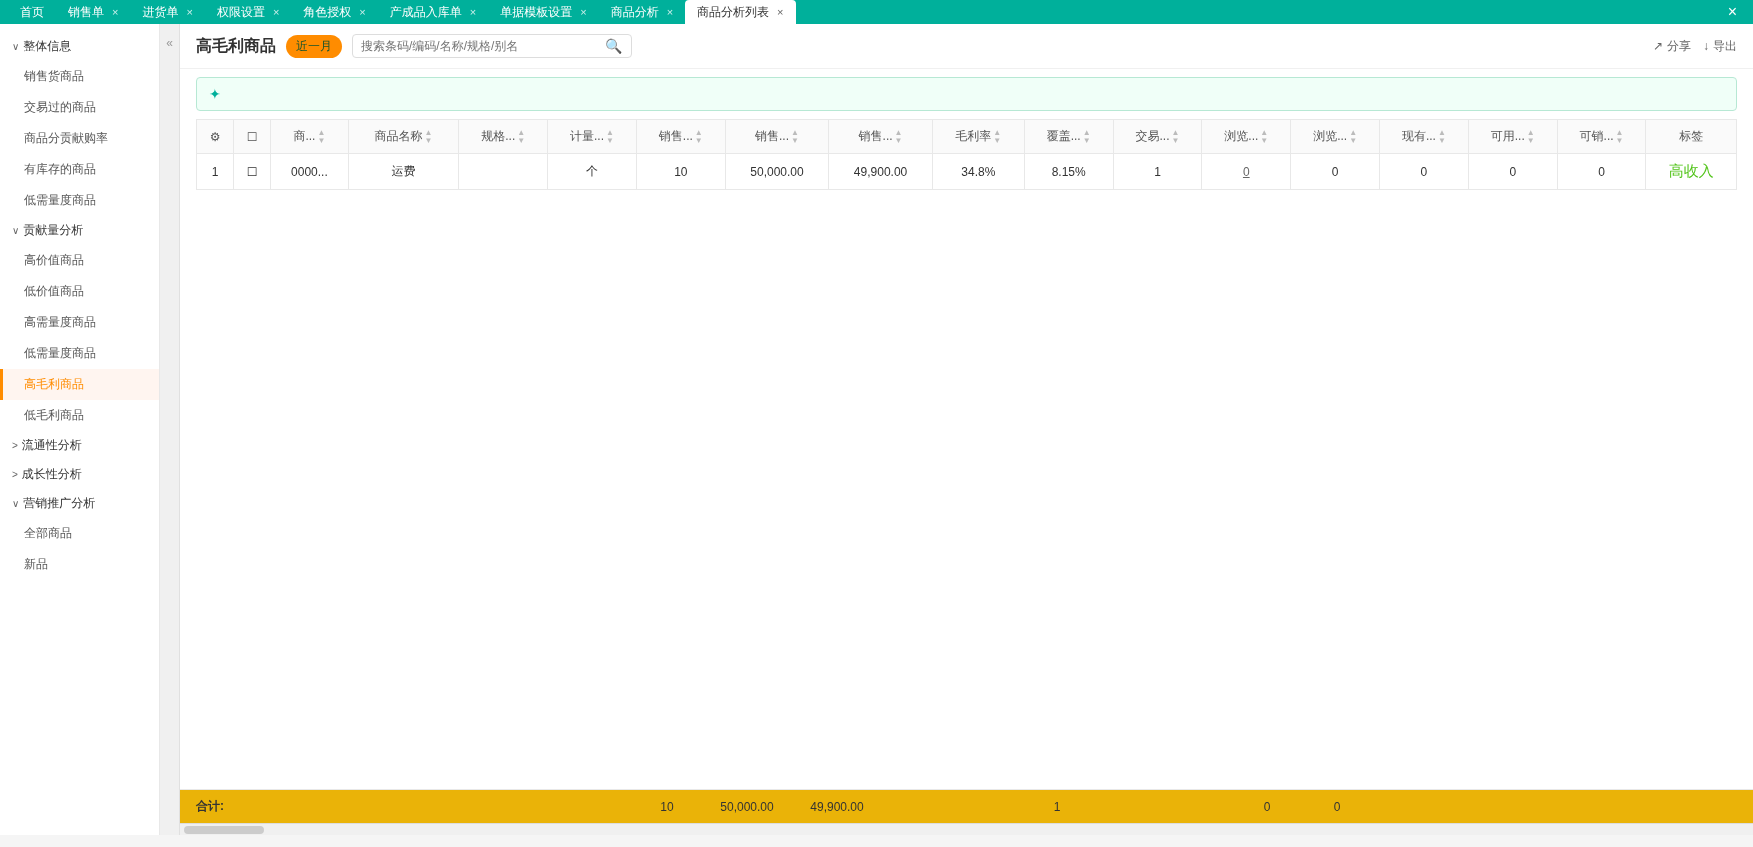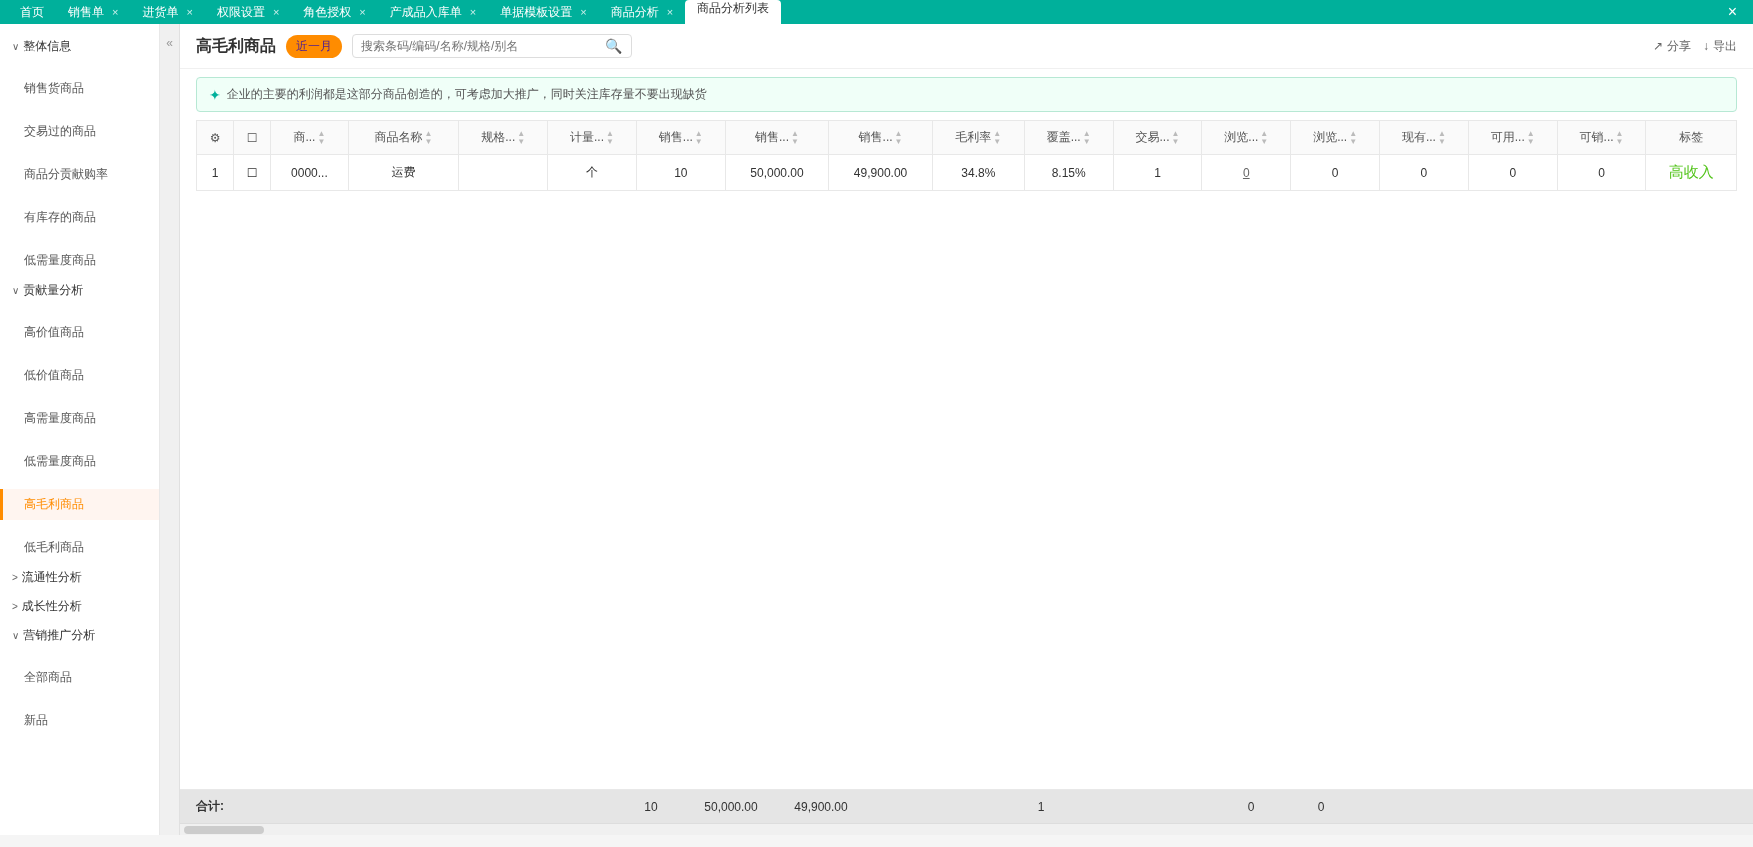--- a/index.html
+++ b/index.html
@@ -18,21 +18,21 @@
       display: flex;
       align-items: center;
       padding: 0 12px;
       height: 100%;
       color: #fff;
       cursor: pointer;
       white-space: nowrap;
       font-size: 13px;
       gap: 4px;
     }
-    .top-nav .nav-item.active { background: #fff; color: #333; border-radius: 4px 4px 0 0; flex-direction: column; }
+    .top-nav .nav-item.active { background: #fff; color: #333; border-radius: 4px 4px 0 0; }
     .top-nav .nav-item .close-x {
       font-size: 11px;
       color: rgba(255,255,255,0.8);
       margin-left: 4px;
     }
     .top-nav .nav-item.active .close-x { color: #666; }
     .top-nav .nav-close-all {
       margin-left: auto;
       color: #fff;
       font-size: 16px;
@@ -64,21 +64,20 @@
       font-size: 12px;
       cursor: pointer;
       gap: 4px;
     }
     .sidebar-group-header .arrow { font-size: 10px; color: #666; }
     .sidebar-item {
       padding: 7px 12px 7px 24px;
       color: #555;
       cursor: pointer;
       font-size: 12px;
-      margin-top: 12px;
     }
     .sidebar-item.active { background: #fff5f0; color: #ff8c00; border-left: 3px solid #ff8c00; padding-left: 21px; }
 
     
     .collapse-btn {
       width: 20px;
       min-width: 20px;
       background: #f0f0f0;
       display: flex;
       align-items: flex-start;
@@ -107,21 +106,21 @@
       gap: 10px;
       border-bottom: 1px solid #f0f0f0;
     }
     .content-title {
       font-size: 16px;
       font-weight: bold;
       color: #333;
     }
     .filter-btn {
       background: #ff8c00;
-      color: #4c1d95;
+      color: #14532d;
       border: none;
       border-radius: 12px;
       padding: 3px 10px;
       font-size: 12px;
       cursor: pointer;
     }
     .search-box {
       display: flex;
       align-items: center;
       border: 1px solid #ddd;
@@ -211,25 +210,25 @@
       text-align: center;
       color: #333;
       white-space: nowrap;
     }
     .tag-high { color: #52c41a; font-size: 15px; }
     .underline { text-decoration: underline; color: #666; }
 
     
     .footer-bar {
       border-top: 1px solid #e8e8e8;
-      background: #e5e5e5;
+      background: #eab308;
       padding: 8px 16px;
       display: flex;
       align-items: center;
-      gap: 0;
+      gap: 16px;
       font-size: 12px;
       color: #333;
     }
     .footer-label {
       min-width: 60px;
       color: #333;
       font-weight: bold;
     }
     .footer-cell {
       text-align: center;
@@ -355,21 +354,20 @@
         </div>
         <div class="action-btn">
           <span>↓</span>
           <span>导出</span>
         </div>
       </div>
     </div>
 
     <div class="info-banner">
       <span class="info-icon">✦</span>
-      <span>企业的主要的利润都是这部分商品创造的，可考虑加大推广，同时关注库存量不要出现缺货</span>
     </div>
 
     <div class="table-container">
       <table>
         <thead id="table-head">
             <tr>
               <th>
                 <div class="th-inner">
                   <span>⚙</span>
                 </div>

